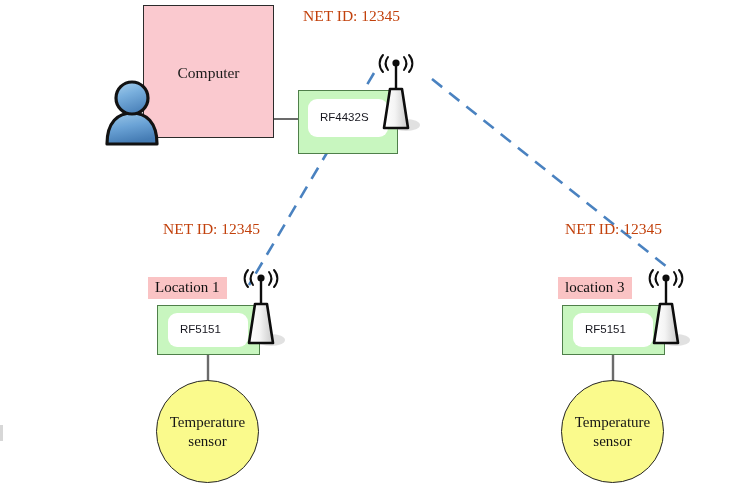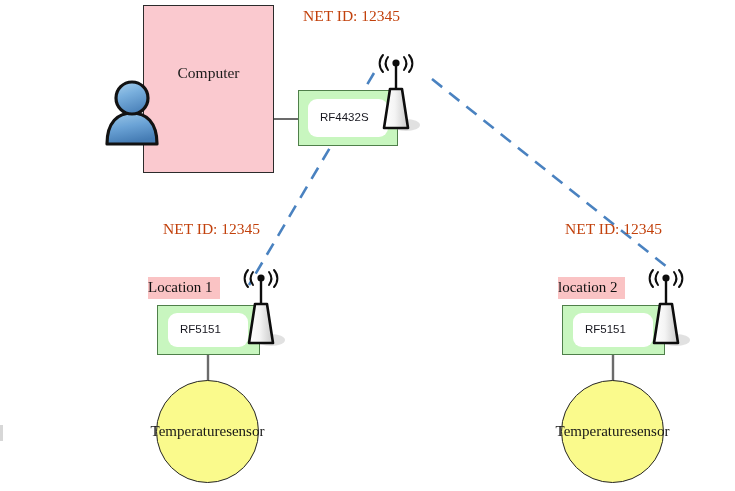--- a/index.html
+++ b/index.html
@@ -38,21 +38,21 @@
   }
   .idblock .idline { display: block; }
   #net-id-center { left: 303px; top: 6px; }
   #net-id-left   { left: 163px; top: 219px; }
   #net-id-right  { left: 565px; top: 219px; }
 
   
   #computer-box {
     position: absolute;
     left: 143px; top: 5px;
-    width: 131px; height: 168px;
+    width: 131px; height: 133px;
     background: #fac9cf;
     border: 1.5px solid #2b2b2b;
     box-sizing: border-box;
   }
   #computer-label {
     position: absolute;
     left: 0; right: 0;
     top: 58px;
     text-align: center;
     font-family: "Liberation Serif", serif;
@@ -72,54 +72,55 @@
     background: #ffffff;
     border-radius: 9px;
   }
   .module-label {
     position: absolute;
     font-family: "Liberation Sans", sans-serif;
     font-size: 11.5px;
     color: #17171f;
     white-space: nowrap;
   }
-  #rf4432s-box { left: 298px; top: 90px; width: 100px; height: 56px; }
+  #rf4432s-box { left: 298px; top: 90px; width: 100px; height: 64px; }
   #rf4432s-inner { left: 9px; top: 8px; width: 80px; height: 38px; }
   #rf4432s-label { left: 21px; top: 20px; }
 
   #rf5151-left-box { left: 157px; top: 305px; width: 103px; height: 50px; }
   #rf5151-left-inner { left: 10px; top: 7px; width: 80px; height: 34px; }
   #rf5151-left-label { left: 22px; top: 17px; }
 
   #rf5151-right-box { left: 562px; top: 305px; width: 103px; height: 50px; }
   #rf5151-right-inner { left: 10px; top: 7px; width: 80px; height: 34px; }
   #rf5151-right-label { left: 22px; top: 17px; }
 
   
   .location-label {
     position: absolute;
     background: #fac3c4;
     font-family: "Liberation Serif", serif;
     font-size: 15px;
     color: #111111;
-    padding: 2px 7px 3px 0;
+    padding: 2px 7px 3px 7px;
     white-space: nowrap;
   }
   #location-1-label { left: 148px; top: 277px; }
   #location-2-label { left: 558px; top: 277px; }
 
   
   .sensor-circle {
     position: absolute;
     width: 103px; height: 103px;
     border-radius: 50%;
     background: #fafa8c;
     border: 1.3px solid #242424;
     box-sizing: border-box;
     display: flex;
+    flex-direction: column;
     align-items: center;
     justify-content: center;
     font-family: "Liberation Serif", serif;
     font-size: 15px;
     line-height: 19px;
     color: #161616;
     text-align: center;
   }
   #sensor-left  { left: 156px; top: 380px; }
   #sensor-right { left: 561px; top: 380px; }
@@ -253,21 +254,21 @@
 
   <div id="sensor-left" class="sensor-circle">
     <span class="sline">Temperature</span>
     <span class="sline">sensor</span>
   </div>
 
   <div id="net-id-right" class="idblock">
     <span class="idline">NET ID: 12345</span>
   </div>
 
-  <div id="location-2-label" class="location-label">location 2</div>
+  <div id="location-2-label" class="location-label">location 3</div>
 
   <div id="rf5151-right-box" class="module-box">
     <div id="rf5151-right-inner" class="module-inner"></div>
     <div id="rf5151-right-label" class="module-label">RF5151</div>
   </div>
 
   <svg id="antenna-right" class="antenna" viewBox="0 0 46 82">
     <defs>
       <linearGradient id="coneGradR" x1="0" y1="0" x2="1" y2="0">
         <stop offset="0%" stop-color="#ffffff"></stop>

